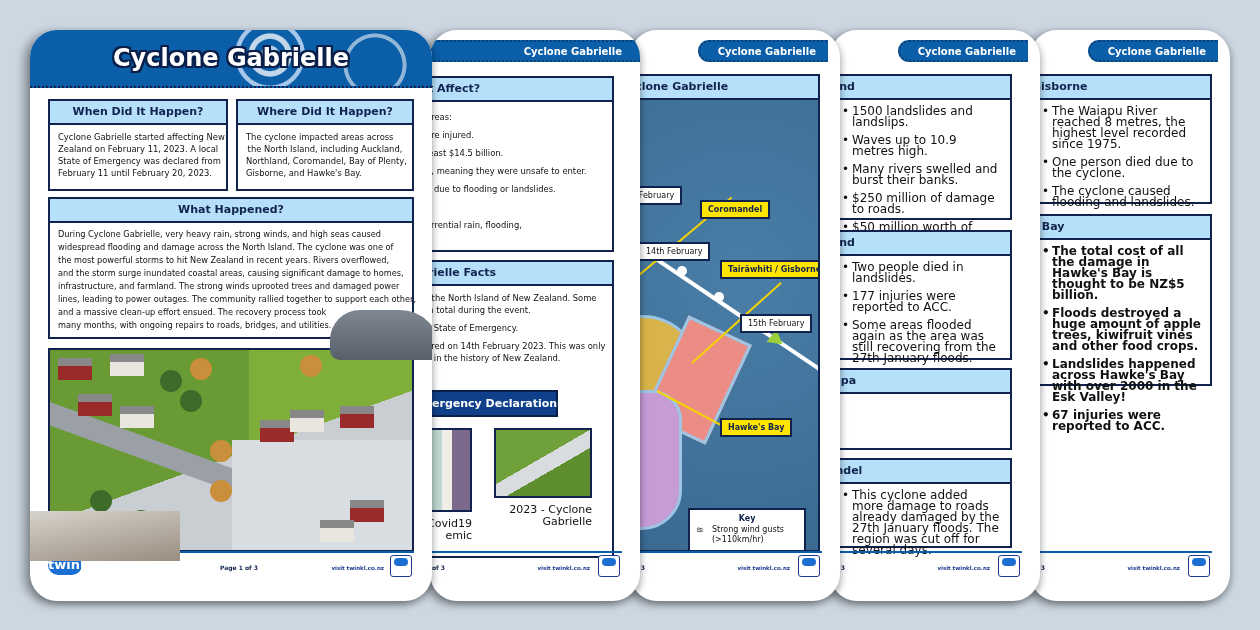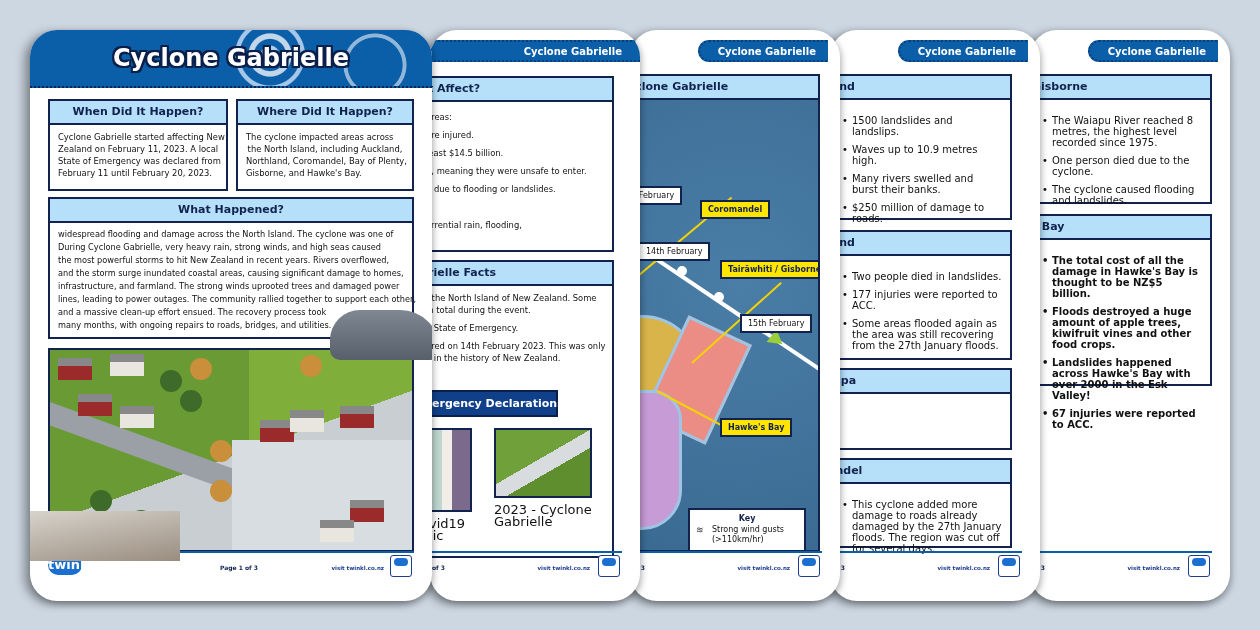--- a/index.html
+++ b/index.html
@@ -40,21 +40,21 @@
     position: absolute; border: 2px solid #11224f; background: #fff;
   }
   .box-title {
     background: #b6e0fa; border-bottom: 2px solid #11224f; color: #11224f;
     font-weight: bold; font-size: 11px; height: 24px; line-height: 22px; padding: 0 6px;
     white-space: nowrap; overflow: hidden;
   }
   .box-title.center { text-align: center; }
   .box-body { font-size: 8.4px; line-height: 12px; padding: 6px 10px; }
   .box-body p { margin-bottom: 6px; white-space: nowrap; }
-  .bul { list-style: none; padding: 15px 8px 4px 14px; font-size: 10px; line-height: 11px; }
+  .bul { list-style: none; padding: 6px 8px 4px 14px; font-size: 12px; line-height: 11px; }
   .bul li { position: relative; padding-left: 10px; margin-bottom: 7px; }
   .bul li::before { content: "•"; position: absolute; left: 0; }
 
   .footer-line { position: absolute; left: 18px; right: 18px; bottom: 48px; height: 2px; background: #0b5ea8; }
   .footer-page { position: absolute; bottom: 30px; font-size: 6px; font-weight: bold; color: #11224f; }
   .footer-url { position: absolute; bottom: 30px; font-size: 5.5px; font-weight: bold; color: #1d3c8f; }
   .badge {
     position: absolute; bottom: 24px; width: 22px; height: 22px;
     border: 1.5px solid #1d3c8f; border-radius: 3px; background: #fff;
   }
@@ -127,21 +127,21 @@
   .key {
     position: absolute; left: 66px; top: 408px; width: 118px; height: 104px;
     background: #fff; border: 2px solid #11224f; font-size: 8px; padding: 4px 6px;
   }
   .key-title { text-align: center; font-weight: bold; color: #11224f; margin-bottom: 2px; }
   .key-row { display: flex; gap: 4px; margin-bottom: 5px; line-height: 10px; }
   .key-icon { width: 12px; flex: 0 0 12px; font-size: 9px; color: #333; }
 
   
   .photo { position: absolute; border: 2px solid #11224f; overflow: hidden; }
-  .caption { position: absolute; font-size: 13px; text-align: left; line-height: 12px; }
+  .caption { position: absolute; font-size: 11px; text-align: right; line-height: 12px; }
   .decl-banner {
     position: absolute; background: #11408a; color: #fff; font-weight: bold; font-size: 11px;
     border: 2px solid #0a1f4a; padding: 5px 8px; white-space: nowrap;
   }
   .twinkl-logo {
     position: absolute; left: 18px; bottom: 26px; width: 34px; height: 20px; border-radius: 10px;
     background: #1b6fd1; color: #fff; font-size: 13px; font-weight: bold; text-align: center; line-height: 20px;
   }
 </style>
 </head>
@@ -315,22 +315,22 @@
       <p style="margin:0;">The cyclone impacted areas across</p>
       <p style="margin:0;text-align:center;">the North Island, including Auckland,</p>
       <p style="margin:0;">Northland, Coromandel, Bay of Plenty,</p>
       <p style="margin:0;">Gisborne, and Hawke's Bay.</p>
     </div>
   </div>
 
   <div class="box" style="left:18px; top:167px; width:366px; height:142px;">
     <div class="box-title center">What Happened?</div>
     <div class="box-body" style="padding:5px 8px; font-size:8.2px; line-height:13px;">
+      <p style="margin:0;">During Cyclone Gabrielle, very heavy rain, strong winds, and high seas caused</p>
       <p style="margin:0;">widespread flooding and damage across the North Island. The cyclone was one of</p>
-      <p style="margin:0;">During Cyclone Gabrielle, very heavy rain, strong winds, and high seas caused</p>
       <p style="margin:0;">the most powerful storms to hit New Zealand in recent years. Rivers overflowed,</p>
       <p style="margin:0;">and the storm surge inundated coastal areas, causing significant damage to homes,</p>
       <p style="margin:0;">infrastructure, and farmland. The strong winds uprooted trees and damaged power</p>
       <p style="margin:0;">lines, leading to power outages. The community rallied together to support each other,</p>
       <p style="margin:0;">and a massive clean-up effort ensued. The recovery process took</p>
       <p style="margin:0;">many months, with ongoing repairs to roads, bridges, and utilities.</p>
     </div>
   </div>
 
   <div class="illus">

